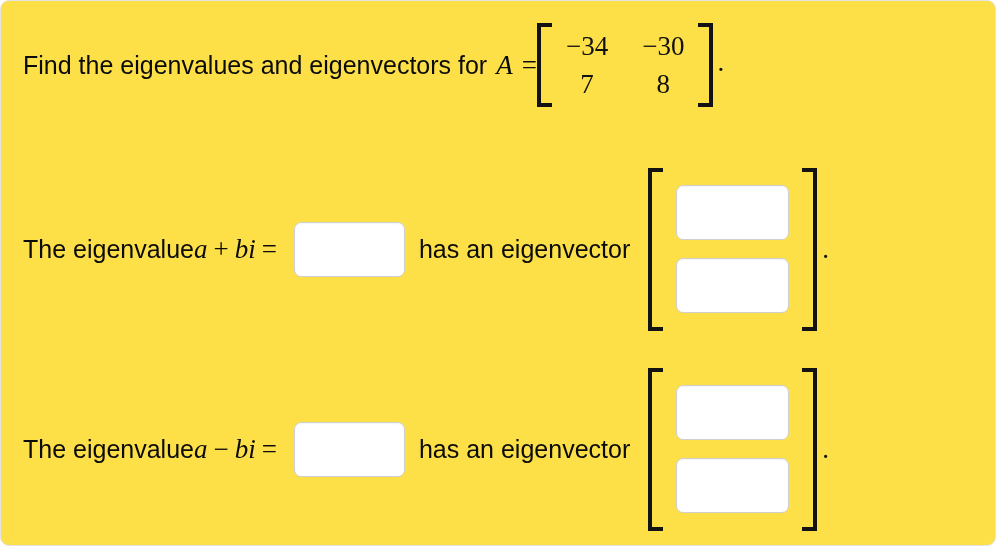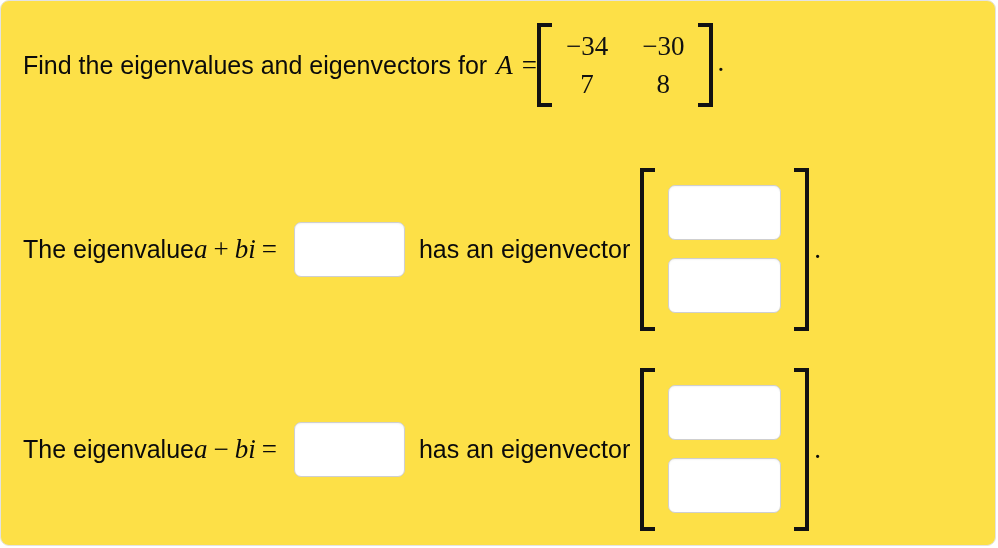--- a/index.html
+++ b/index.html
@@ -156,21 +156,21 @@
     color: #111111;
     padding: 0 8px;
     outline: none;
   }
   .vec-input {
     width: 113px;
     height: 55px;
   }
 
   .eigen-value-input { margin-left: 11px; }
-  .has-text { margin-left: 14px; margin-right: 10px; }
+  .has-text { margin-left: 14px; margin-right: 18px; }
 
   
   .eigenvector {
     display: flex;
     align-items: stretch;
     height: 163px;
   }
   .eigenvector .cells {
     display: flex;
     flex-direction: column;

